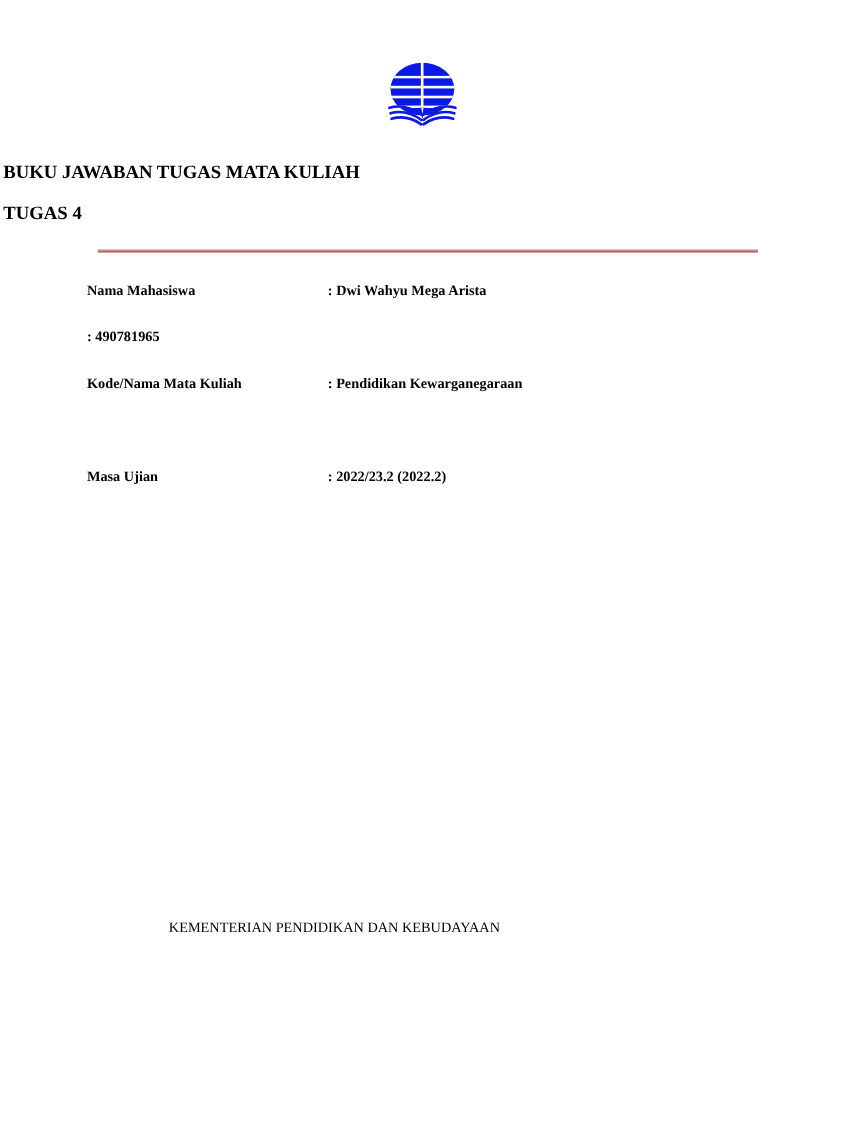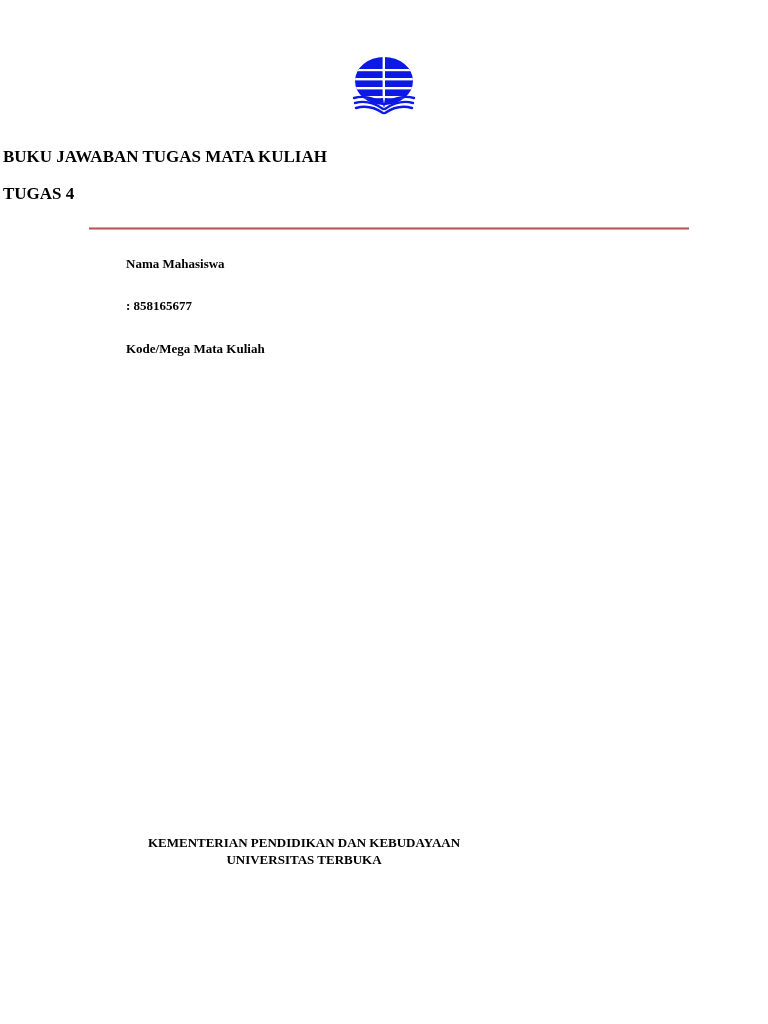--- a/index.html
+++ b/index.html
@@ -49,36 +49,35 @@
       left: 79px;
       top: 256px;
       width: 620px;
     }
     .row {
       display: flex;
       height: 42.3px;
       font-weight: bold;
       font-size: 13px;
       line-height: 16px;
-      margin-left: 47px;
     }
     .row .label {
       width: 219px;
       flex: none;
     }
     .row .value {
       flex: 1;
     }
     .footer {
       position: absolute;
       left: 0;
       top: 834px;
       width: 608px;
       text-align: center;
-      font-weight: bold;
+      font-weight: normal;
       font-size: 13px;
       line-height: 17px;
     }
   </style>
 </head>
 <body>
 
 <div class="logo">
   <svg width="68" height="62" viewBox="0 0 68 62" xmlns="http://www.w3.org/2000/svg">
     <defs>
@@ -111,27 +110,32 @@
 </div>
 
 <div class="title main">BUKU JAWABAN TUGAS MATA KULIAH</div>
 <div class="title sub">TUGAS 4</div>
 
 <div class="divider"></div>
 
 <div class="info">
   <div class="row">
     <span class="label">Nama Mahasiswa</span>
+    <span class="value">: Dwi Wahyu Mega Arista</span>
   </div>
   <div class="row">
-    <span class="value">: 858165677</span>
+    <span class="value">: 490781965</span>
   </div>
   <div class="row">
-    <span class="label">Kode/Mega Mata Kuliah</span>
+    <span class="label">Kode/Nama Mata Kuliah</span>
+    <span class="value">: Pendidikan Kewarganegaraan</span>
   </div>
   <div class="row">
+  </div>
+  <div class="row">
+    <span class="label">Masa Ujian</span>
+    <span class="value">: 2022/23.2 (2022.2)</span>
   </div>
 </div>
 
 <div class="footer">
   <div>KEMENTERIAN PENDIDIKAN DAN KEBUDAYAAN</div>
-  <div>UNIVERSITAS TERBUKA</div>
 </div>
 
 </body></html>

